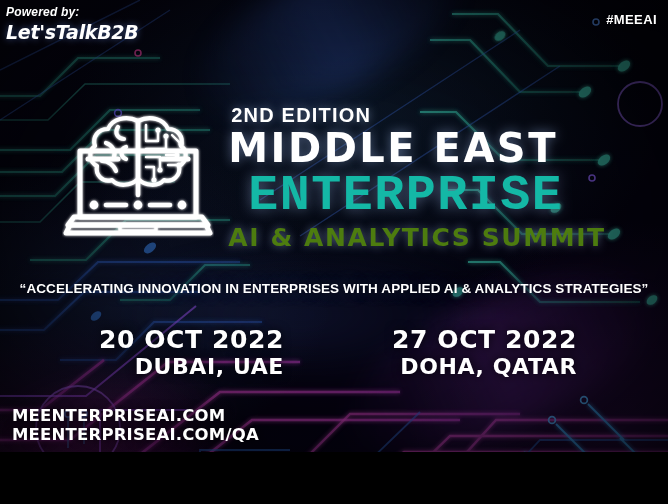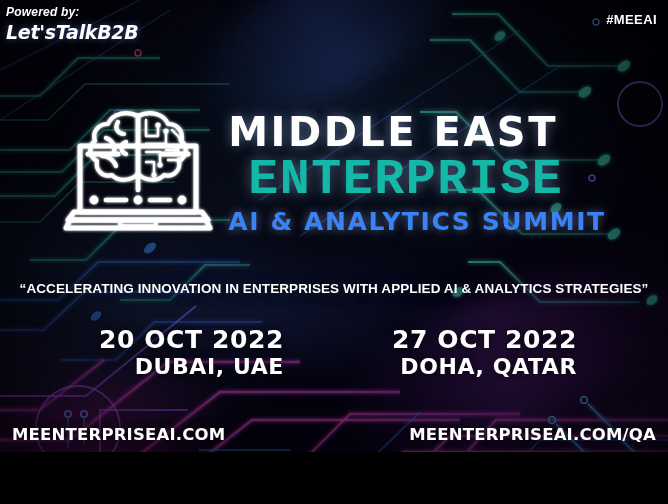--- a/index.html
+++ b/index.html
@@ -74,21 +74,21 @@
     line-height:44px; font-family:"DejaVu Sans", sans-serif;
     text-shadow:0 0 12px rgba(170,200,255,.45);
   }
   .t-enterprise{
     color:#14b8a6; font-weight:bold; font-size:50px; letter-spacing:1.5px;
     line-height:52px; font-family:Liberation Mono, monospace;
     text-shadow:0 0 14px rgba(170,200,255,.45);
     margin-left:20px;
   }
   .t-summit{
-    color:#3b82f6; font-weight:bold; font-size:25px; letter-spacing:1.6px;
+    color:#4d7c0f; font-weight:bold; font-size:25px; letter-spacing:1.6px;
     line-height:28px; margin-top:2px; font-family:"DejaVu Sans", sans-serif;
     text-shadow:0 0 10px rgba(170,200,255,.45);
   }
 
   .tagline{
     position:absolute; left:0; right:0; top:281px; z-index:25;
     text-align:center; color:#fff;
     font-size:13.5px; font-weight:bold; letter-spacing:.1px;
     text-shadow:0 0 9px rgba(0,0,0,.85), 0 0 16px rgba(120,150,230,.35);
   }
@@ -107,20 +107,21 @@
     font-size:22px; font-weight:bold; letter-spacing:.6px; line-height:26px;
     font-family:"DejaVu Sans", sans-serif;
     text-shadow:0 0 10px rgba(0,0,0,.8);
     text-align:right;
   }
 
   .footer{
     position:absolute; left:0; right:0; bottom:8px; z-index:25;
     display:flex; justify-content:space-between; 
     padding:0 12px;
+    flex-direction:column;
   }
   .footer-url{
     color:#fff; font-size:16.5px; font-weight:bold; letter-spacing:.2px;
     font-family:"DejaVu Sans", sans-serif;
     text-shadow:0 0 10px rgba(0,0,0,.85);
   }
 </style>
 </head>
 <body>
 
@@ -337,20 +338,21 @@
         <circle cx="104" cy="23" r="2.6"></circle>
         <circle cx="98" cy="57" r="2.6"></circle>
         <circle cx="92" cy="67" r="2.6"></circle>
         <circle cx="115" cy="42" r="2.6"></circle>
         <circle cx="117" cy="52" r="2.6"></circle>
         <circle cx="119" cy="31" r="2.6"></circle>
       </g>
     </svg>
 
     <div class="titles">
+      <div class="t-edition">2ND EDITION</div>
       <div class="t-middle">MIDDLE EAST</div>
       <div class="t-enterprise">ENTERPRISE</div>
       <div class="t-summit">AI &amp; ANALYTICS SUMMIT</div>
     </div>
   </div>
 
   <div class="tagline">“ACCELERATING INNOVATION IN ENTERPRISES WITH APPLIED AI &amp; ANALYTICS STRATEGIES”</div>
 
   <div class="dates">
     <div class="date-block">

